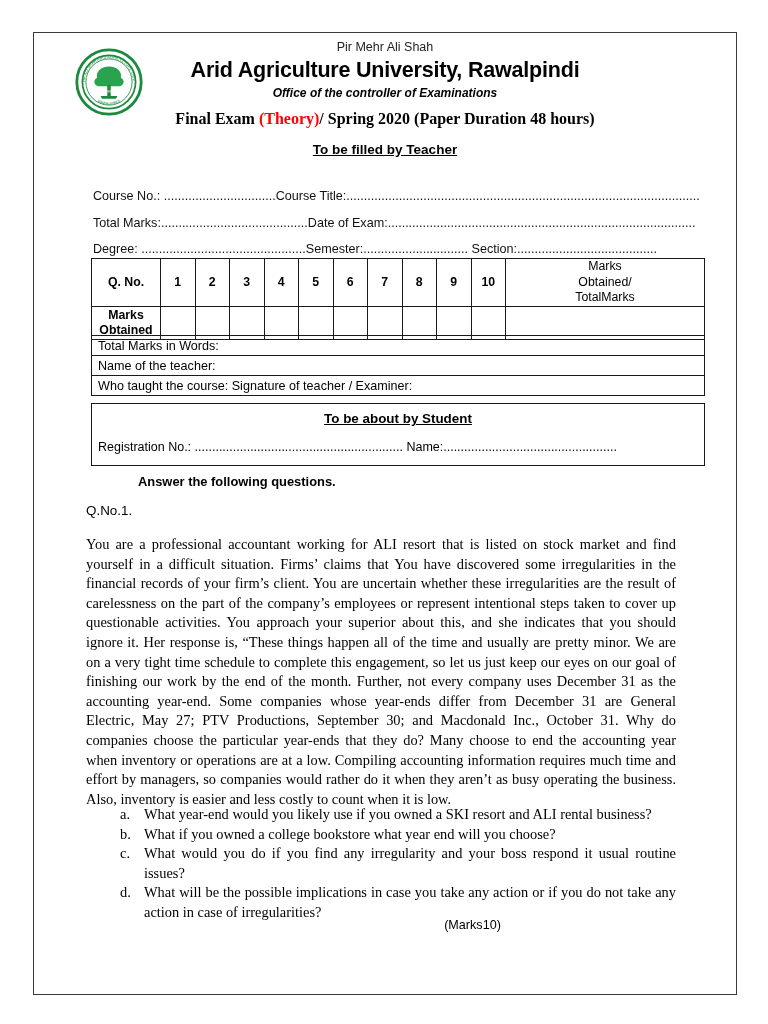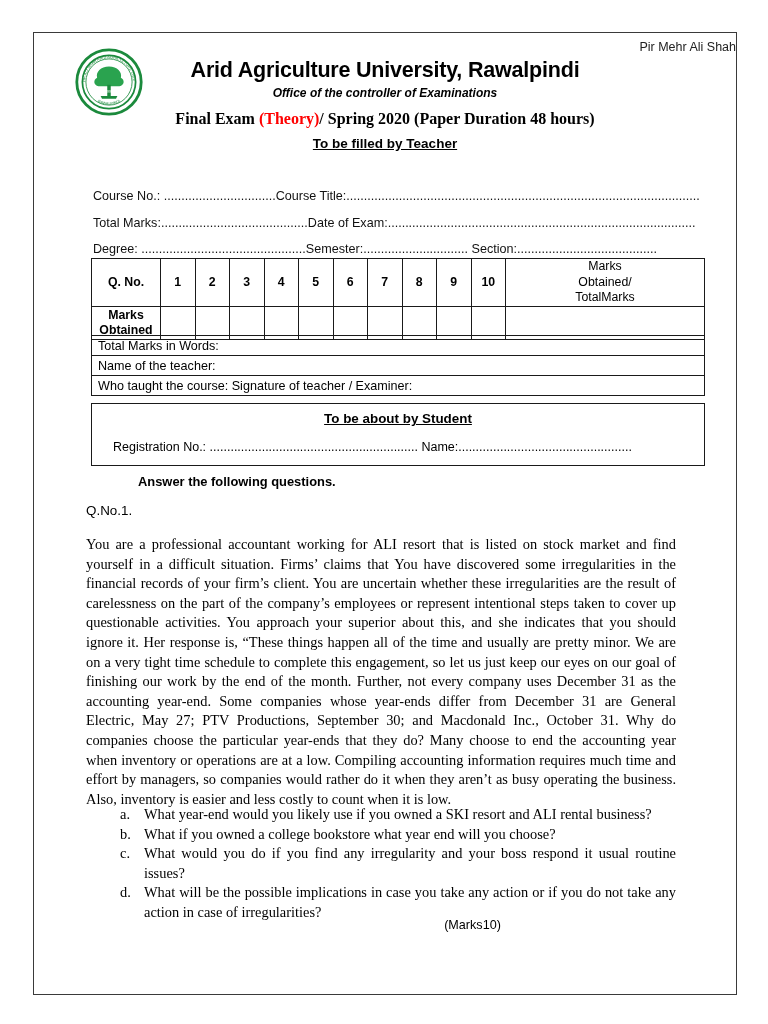--- a/index.html
+++ b/index.html
@@ -41,21 +41,20 @@
     left: 40px;
     top: 8px;
     width: 70px;
     height: 70px;
   }
   .univ-pre {
     font-size: 12.5px;
     line-height: 17px;
     color: #222;
     margin-bottom: 1px;
-    text-align: right;
   }
   .univ-name {
     font-size: 21.5px;
     font-weight: bold;
     line-height: 27px;
     letter-spacing: -0.2px;
   }
   .univ-office {
     font-size: 12px;
     font-style: italic;
@@ -67,21 +66,21 @@
     font-size: 16px;
     font-weight: bold;
     line-height: 24px;
     margin-top: 4px;
   }
   .exam-line .red { color: #FF0000; }
   .filled-teacher {
     font-size: 13.5px;
     font-weight: bold;
     line-height: 20px;
-    margin-top: 3px;
+    margin-top: 9px;
   }
   .filled-teacher span { text-decoration: underline; }
 
   
   .fields {
     position: absolute;
     left: 59px;
     top: 150px;
     width: 600px;
   }
@@ -145,21 +144,21 @@
   .student-title {
     text-align: center;
     font-size: 13.4px;
     font-weight: bold;
     margin-top: 7px;
   }
   .student-title span { text-decoration: underline; }
   .student-reg {
     font-size: 12.5px;
     margin-top: 14px;
-    margin-left: 21px;
+    margin-left: 6px;
     white-space: nowrap;
   }
 
   .answer-instruction {
     position: absolute;
     left: 59px;
     top: 441px;
     font-size: 12.9px;
     font-weight: bold;
     margin-left: 45px;

